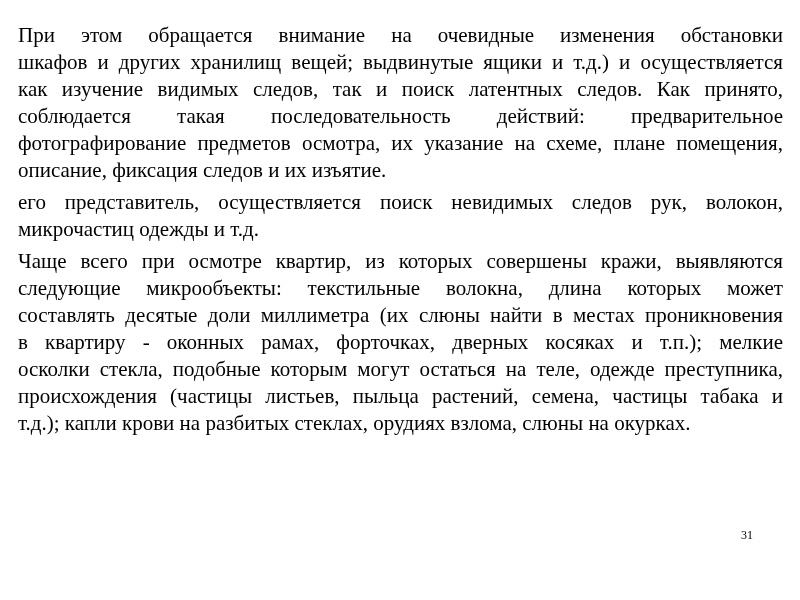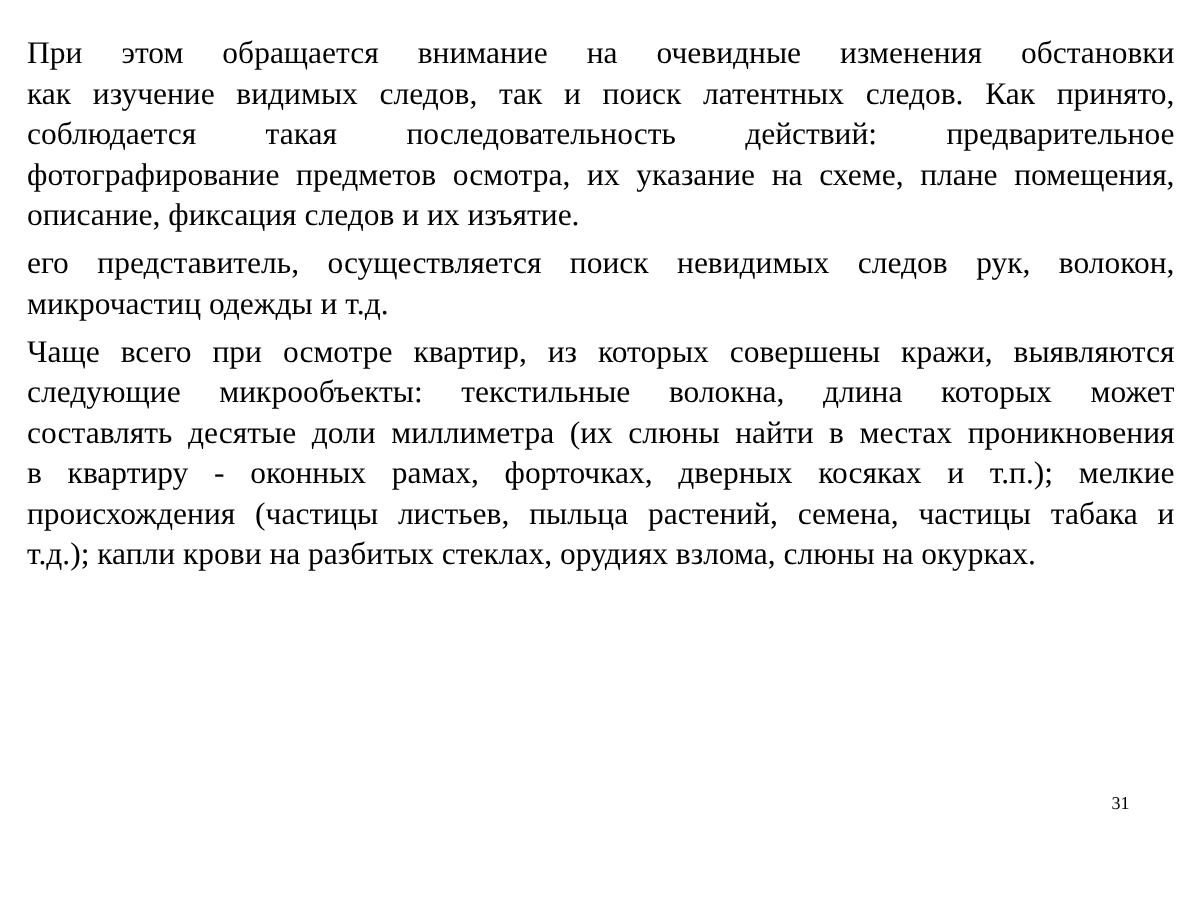--- a/index.html
+++ b/index.html
@@ -48,32 +48,34 @@
   }
 </style>
 </head>
 <body>
 
 <div class="slide">
   <div class="text-block">
 
   <div class="para">
         <div class="line">При этом обращается внимание на очевидные изменения обстановки</div>
+        <div class="line">шкафов и других хранилищ вещей; выдвинутые ящики и т.д.) и осуществляется</div>
         <div class="line">как изучение видимых следов, так и поиск латентных следов. Как принято,</div>
         <div class="line">соблюдается такая последовательность действий: предварительное</div>
         <div class="line">фотографирование предметов осмотра, их указание на схеме, плане помещения,</div>
         <div class="line last">описание, фиксация следов и их изъятие.</div>
       </div>
       <div class="para">
         <div class="line">его представитель, осуществляется поиск невидимых следов рук, волокон,</div>
         <div class="line last">микрочастиц одежды и т.д.</div>
       </div>
       <div class="para">
         <div class="line">Чаще всего при осмотре квартир, из которых совершены кражи, выявляются</div>
         <div class="line">следующие микрообъекты: текстильные волокна, длина которых может</div>
         <div class="line">составлять десятые доли миллиметра (их слюны найти в местах проникновения</div>
         <div class="line">в квартиру - оконных рамах, форточках, дверных косяках и т.п.); мелкие</div>
+        <div class="line">осколки стекла, подобные которым могут остаться на теле, одежде преступника,</div>
         <div class="line">происхождения (частицы листьев, пыльца растений, семена, частицы табака и</div>
         <div class="line last">т.д.); капли крови на разбитых стеклах, орудиях взлома, слюны на окурках.</div>
       </div>
     </div>
   <div class="page-number">31</div>
 </div>
 
 </body></html>

